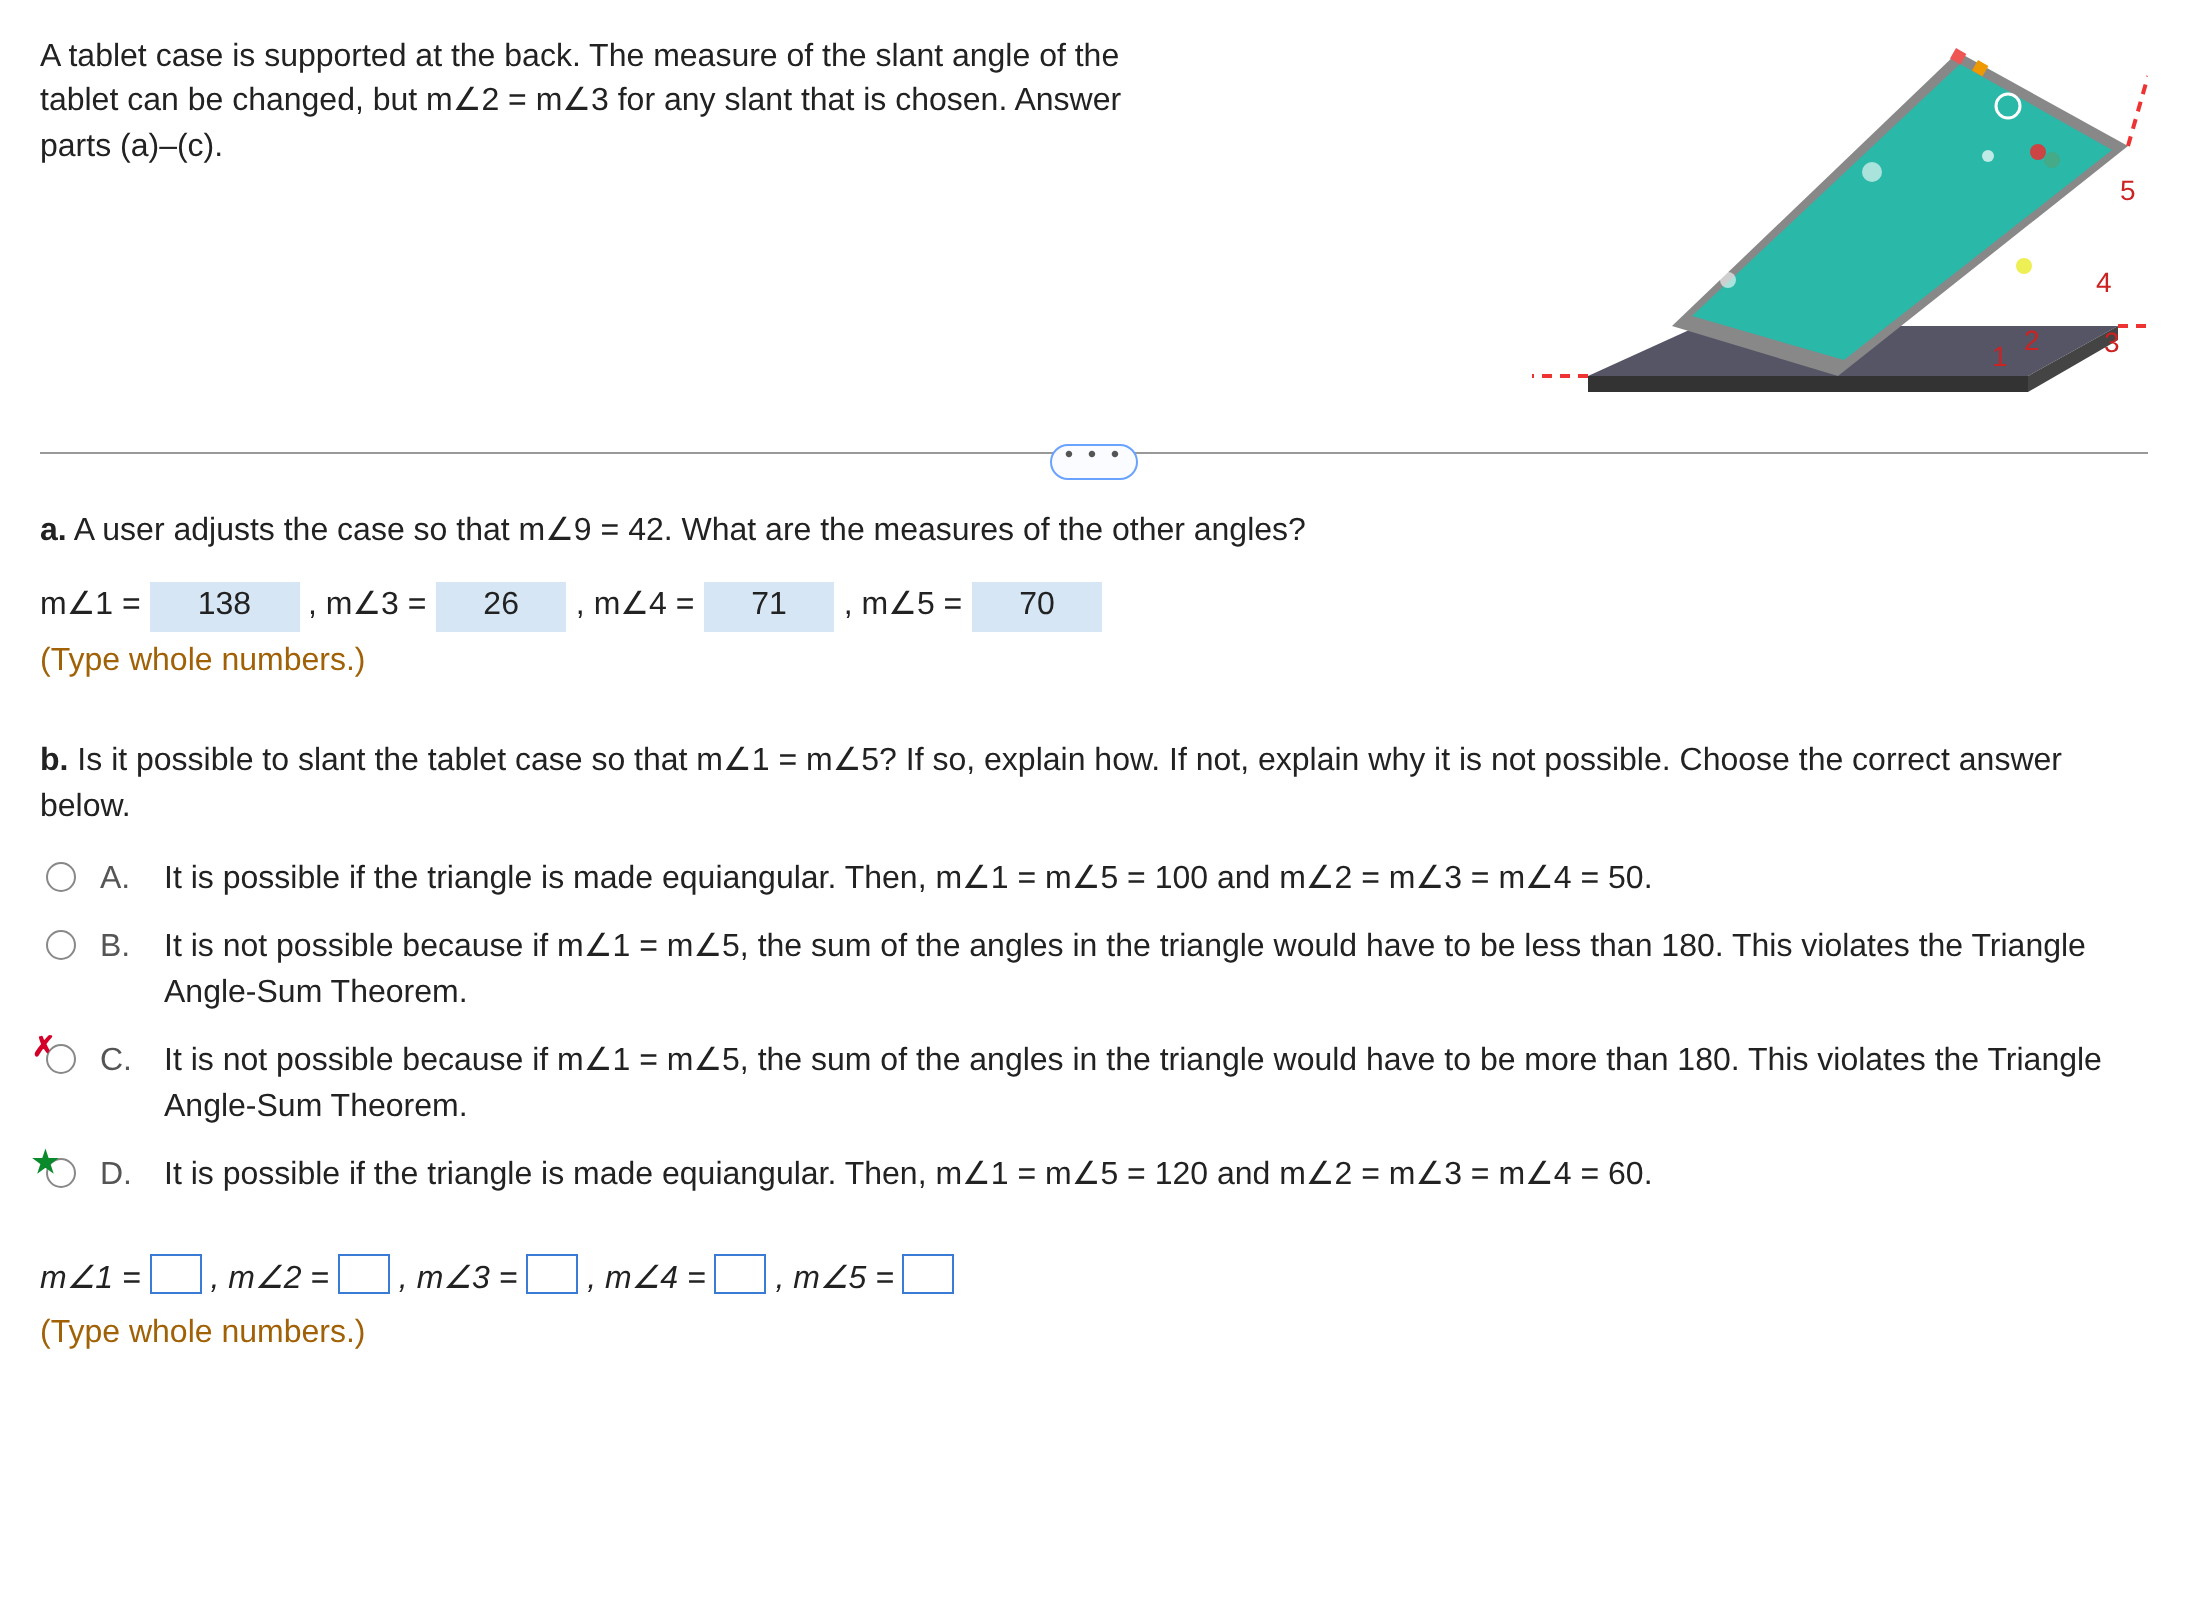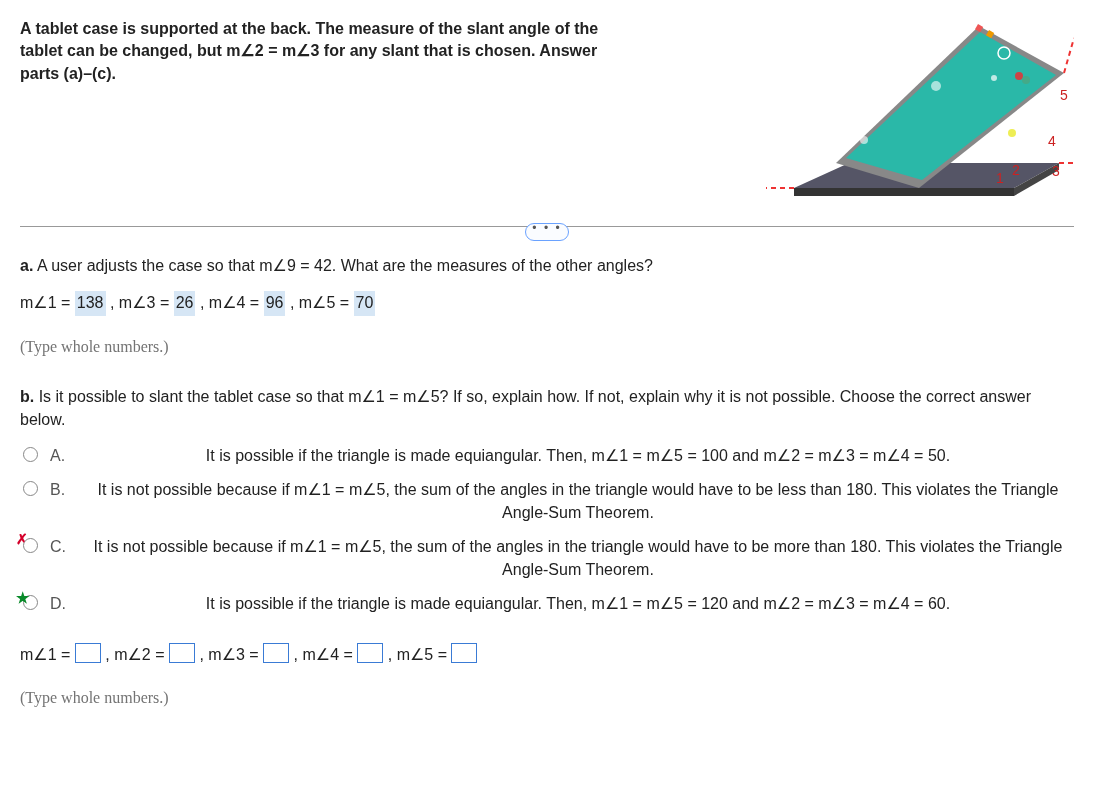--- a/index.html
+++ b/index.html
@@ -5,56 +5,56 @@
   * { box-sizing: border-box; margin: 0; padding: 0; }
   body {
     font-family: Arial, Helvetica, sans-serif;
     font-size: 16px;
     color: #222;
     padding: 18px 20px;
     width: 1094px;
     line-height: 1.4;
   }
   .top-row { display: flex; justify-content: space-between; align-items: flex-start; gap: 20px; }
-  .intro { max-width: 580px; font-weight: bold; }
+  .intro { max-width: 580px; }
   .figure { flex: 0 0 auto; }
   hr.divider { border: none; border-top: 1px solid #999; margin: 18px 0 0 0; }
   .sepwrap { position: relative; text-align: center; height: 0; }
   .sep-pill {
     display: inline-block; position: relative; top: -11px;
     background: #fafcff; border: 1px solid #6aa2ff; border-radius: 10px;
     width: 44px; height: 18px; font-size: 12px; color: #555;
     line-height: 9px; letter-spacing: 2px;
   }
   .section { margin-top: 28px; }
   .q-label { font-weight: bold; }
   .ans-line { margin-top: 14px; }
   .filled {
-    background: #d6e6f5; padding: 1px 2px; display: inline-block;
+    background: #d6e6f5; padding: 1px 24px; display: inline-block;
     font-family: Arial; text-align: center;
   }
-  .hint { color: #737373; margin-top: 20px; font-family: Liberation Serif, serif; }
+  .hint { color: #a16207; margin-top: 4px; }
   .choices { margin-top: 14px; }
   .choice { display: flex; align-items: flex-start; gap: 10px; margin: 12px 0; }
   .radio-col { flex: 0 0 20px; position: relative; display:flex; justify-content:center; padding-top:2px;}
   .radio {
     width: 15px; height: 15px; border: 1.5px solid #888; border-radius: 50%; display:inline-block;
     position: relative;
   }
   .mark { position: absolute; font-size: 14px; font-weight: bold; left: -4px; top: -6px; }
   .mark.x { color: #d4002a; }
   .mark.star { color: #0a8a2a; font-size:15px;}
   .letter-col { flex: 0 0 22px; color: #555; }
-  .choice-text { flex: 1; text-align: center; }
+  .choice-text { flex: 1; }
   .inputbox {
     display: inline-block; width: 26px; height: 20px; border: 1.5px solid #3a7bd5;
     vertical-align: -3px;
   }
   .angle { font-family: Arial; }
-  .partc-line { margin-top: 14px; }
+  .partc-line { margin-top: 14px; font-style: italic; }
   svg { display:block; }
 </style>
 </head>
 <body>
 
 <div class="top-row">
   <div class="intro">
     <p>A tablet case is supported at the back. The measure of the slant angle of the tablet can be changed, but m∠2 = m∠3 for any slant that is chosen. Answer parts (a)–(c).</p>
   </div>
   <div class="figure">
@@ -99,21 +99,21 @@
   <p>
     <span class="q-label">a.</span>
     <span>A user adjusts the case so that m∠9 = 42. What are the measures of the other angles?</span>
   </p>
   <p class="ans-line angle">
     <span>m∠1 =</span>
     <span class="filled">138</span>
     <span>, m∠3 =</span>
     <span class="filled">26</span>
     <span>, m∠4 =</span>
-    <span class="filled">96</span>
+    <span class="filled">71</span>
     <span>, m∠5 =</span>
     <span class="filled">70</span>
   </p>
   <p class="hint">(Type whole numbers.)</p>
 </div>
 
 <div class="section">
   <p>
     <span class="q-label">b.</span>
     <span>Is it possible to slant the tablet case so that m∠1 = m∠5? If so, explain how. If not, explain why it is not possible. Choose the correct answer below.</span>

